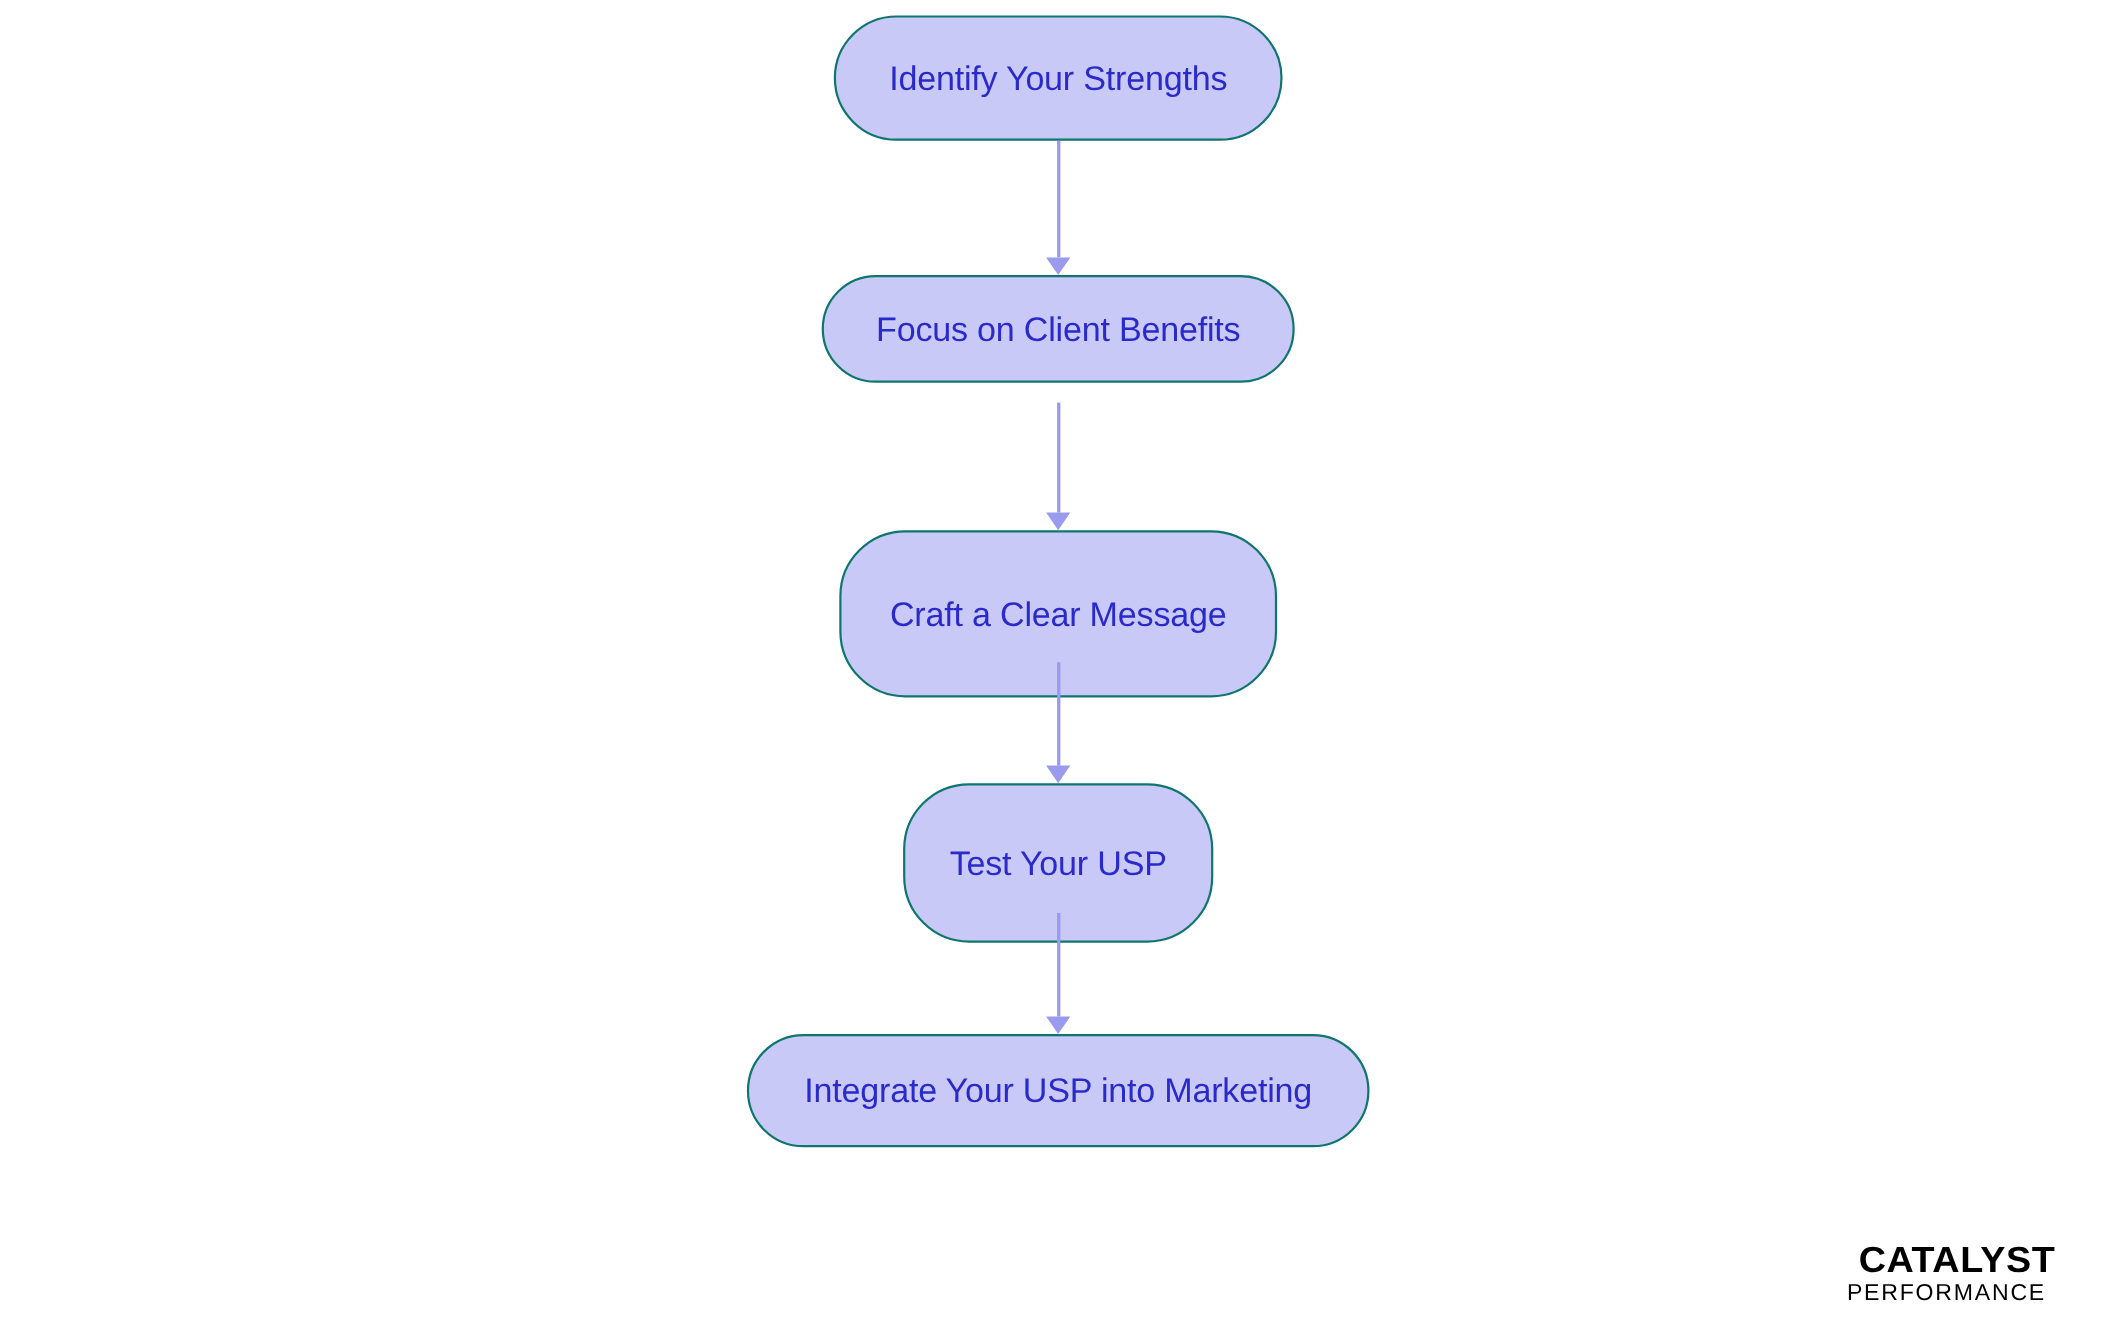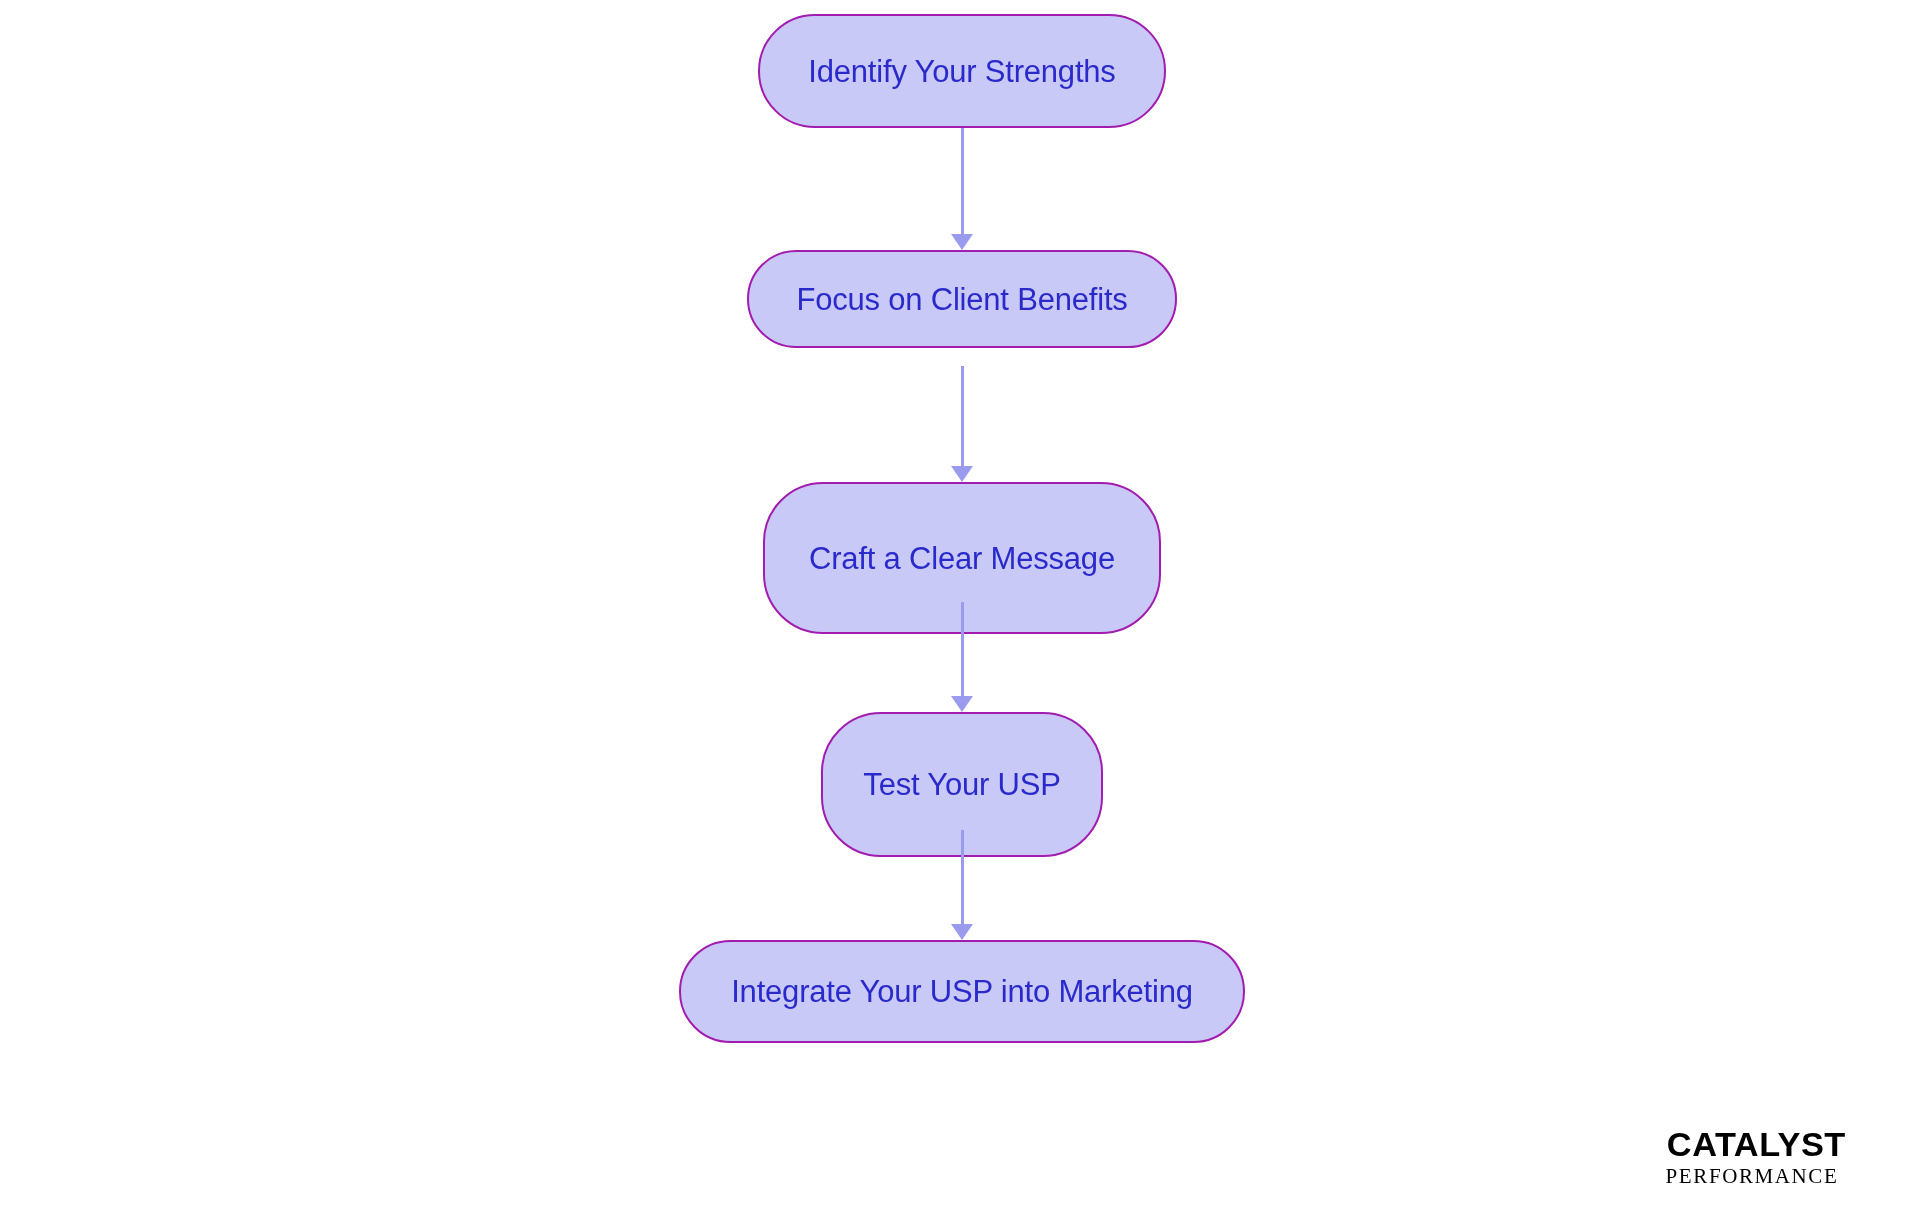--- a/index.html
+++ b/index.html
@@ -31,21 +31,21 @@
   }
 
   
   .node {
     position: absolute;
     box-sizing: border-box;
     display: flex;
     align-items: center;
     justify-content: center;
     background: #c9c9f7;
-    border: 2px solid #a21caf;
+    border: 2px solid #0f766e;
     border-radius: 60px;
     transform: translateX(-50%);
   }
   .node-label {
     color: #2a2acb;
     font-family: "Liberation Sans", sans-serif;
     font-size: 31px;
     font-weight: 400;
     letter-spacing: -0.2px;
     line-height: 1;
@@ -94,35 +94,35 @@
   .connector-3 .line { height: 94px; }
   .connector-4 { left: 962px; top: 830px; height: 110px; }
   .connector-4 .line { height: 94px; }
 
   
   #brand-logo {
     position: absolute;
     left: 1644px;
     top: 1128px;
     width: 216px;
-    text-align: center;
+    text-align: right;
     color: #000000;
   }
   .logo-primary {
     font-family: "Liberation Sans", sans-serif;
     font-size: 33px;
     font-weight: 700;
     letter-spacing: 0.5px;
     line-height: 1.02;
     display: block;
     transform: scaleX(1.04);
     transform-origin: left center;
   }
   .logo-secondary {
-    font-family: Liberation Serif, serif;
+    font-family: Liberation Sans, sans-serif;
     font-size: 21px;
     font-weight: 400;
     letter-spacing: 1.6px;
     line-height: 1.05;
     display: block;
     margin-top: 3px;
     transform: scaleX(1.0);
     transform-origin: left center;
   }
 </style>

